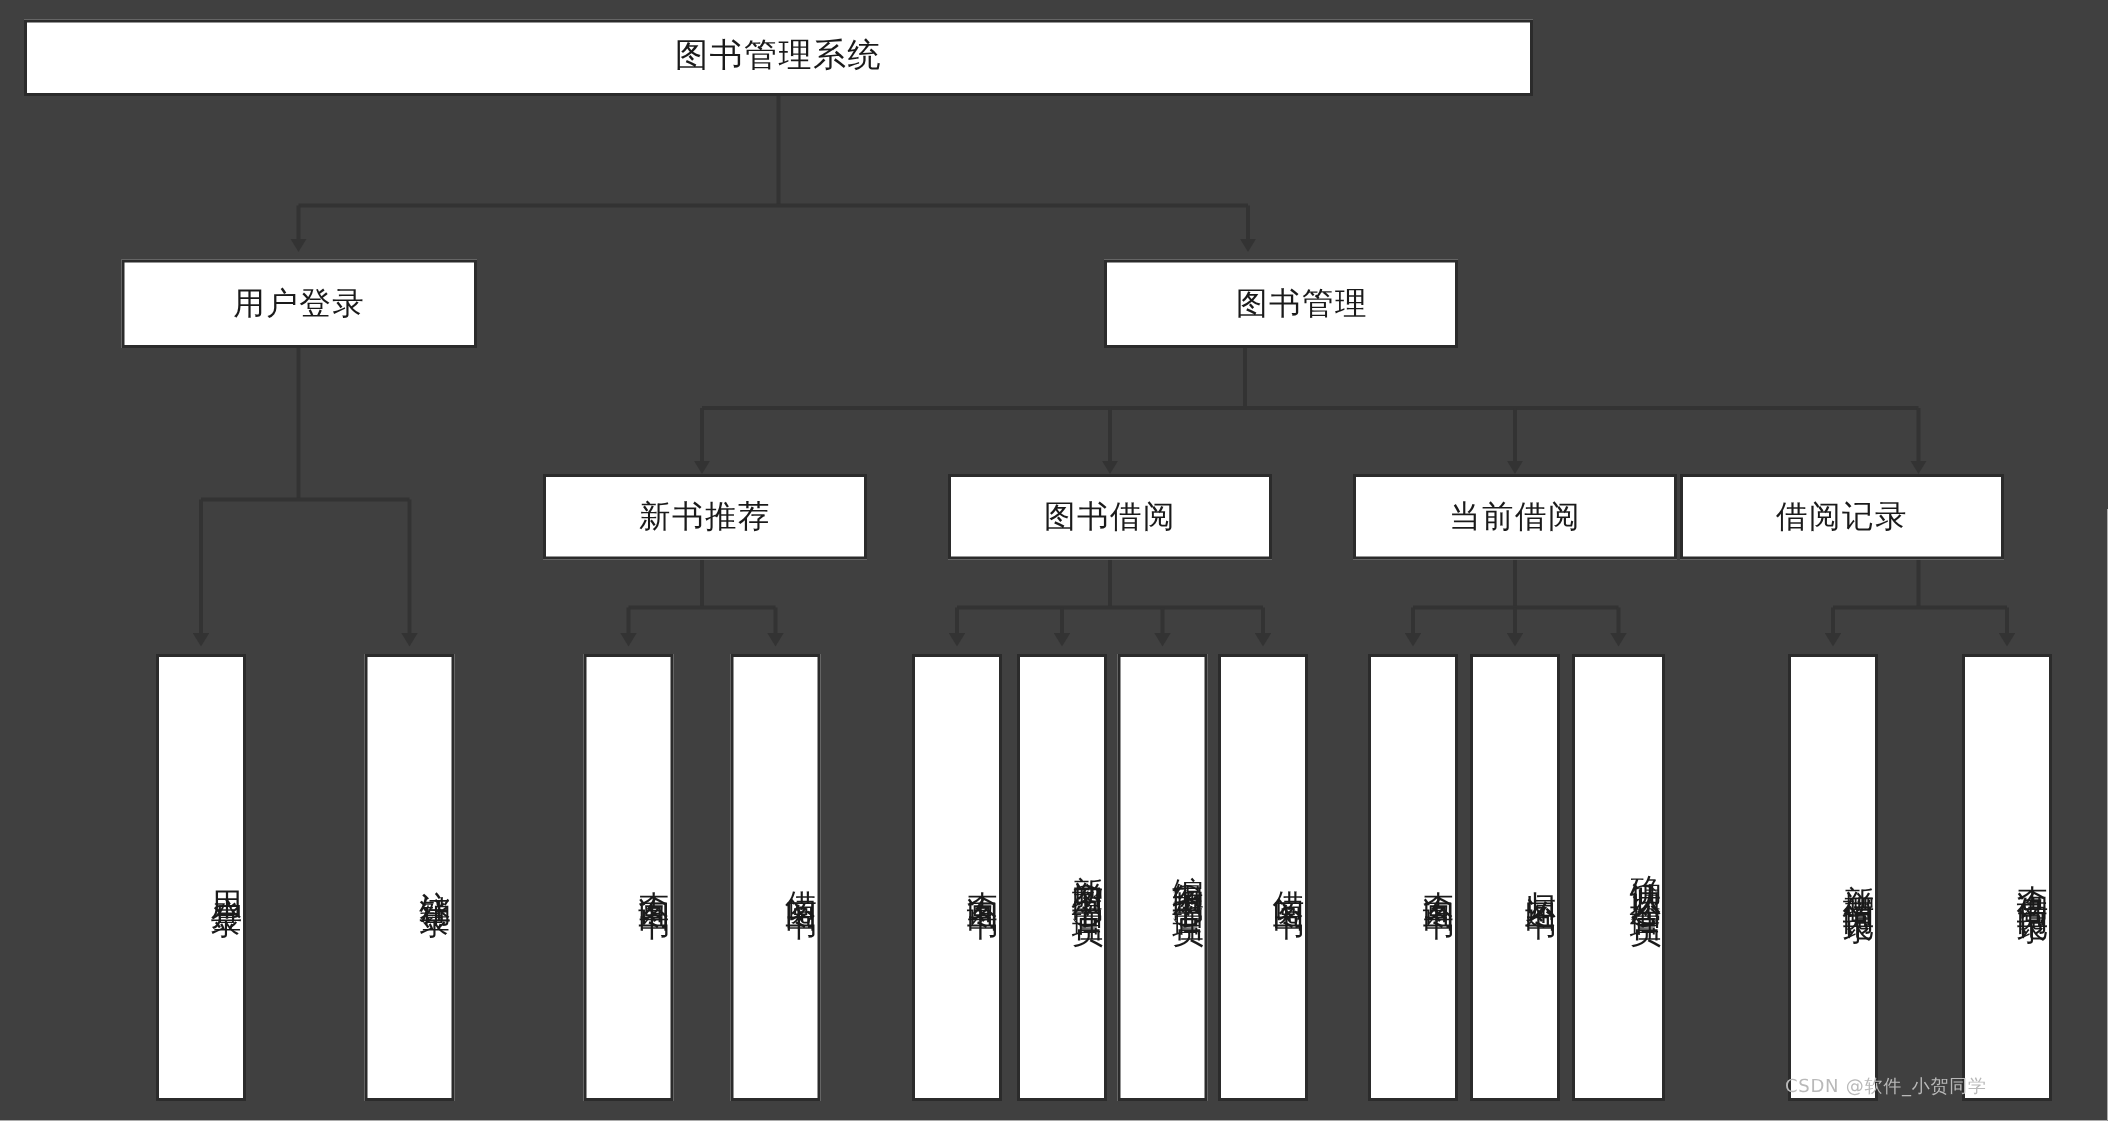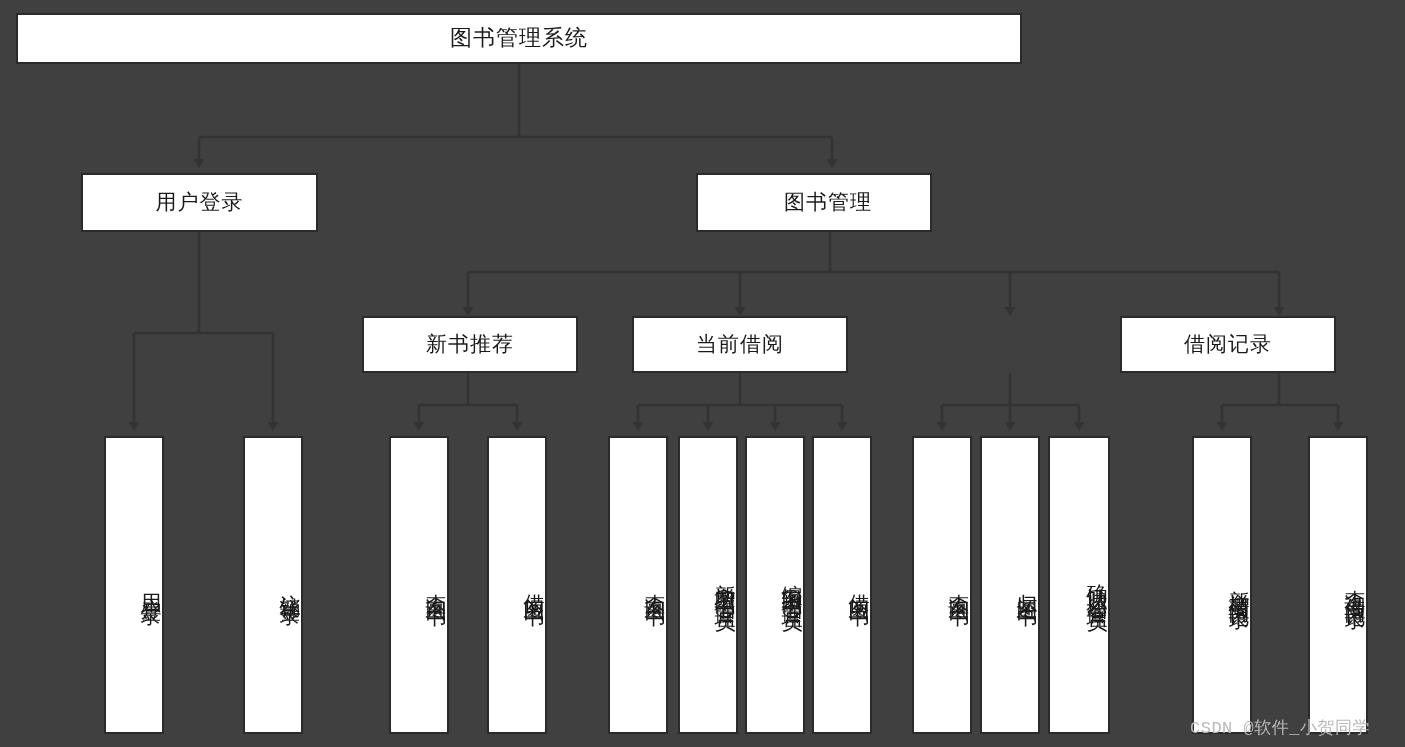--- a/index.html
+++ b/index.html
@@ -50,26 +50,25 @@
     justify-content: center;
     line-height: 1.05;
   }
   .node.title {
     font-size: 22px;
   }
   .watermark {
     position: absolute;
     left: 1190px;
     top: 716px;
-    font-size: 17px;
+    font-size: 12px;
     color: #b9b9b9;
     white-space: nowrap;
     letter-spacing: 0.5px;
     pointer-events: none;
-    font-family: Liberation Mono, monospace;
   }
 </style>
 </head>
 <body>
 
 <div id="canvas">
 
   <svg id="diagram-svg" viewBox="0 0 1405 747">
     <defs>
       <marker id="arrow" markerWidth="9" markerHeight="11" refX="1" refY="5.5" orient="auto" markerUnits="userSpaceOnUse">
@@ -120,28 +119,31 @@
     </g>
   </svg>
 
   <div class="node horizontal title" style="left:16px; top:13px; width:1006px; height:51px;">
     <span>图书管理系统</span>
   </div>
 
   <div class="node horizontal" style="left:81px; top:173px; width:237px; height:59px;">
     <span>用户登录</span>
   </div>
-  <div class="node horizontal" style="left:696px; top:173px; width:236px; height:59px;padding-left:28px;">
+  <div class="node horizontal" style="left:736px; top:173px; width:236px; height:59px;padding-left:28px;">
     <span>图书管理</span>
   </div>
 
   <div class="node horizontal" style="left:362px; top:316px; width:216px; height:57px;text-align:center;">
     <span>新书推荐</span>
   </div>
   <div class="node horizontal" style="left:632px; top:316px; width:216px; height:57px;">
+    <span>图书借阅</span>
+  </div>
+  <div class="node horizontal" style="left:902px; top:316px; width:216px; height:57px;">
     <span>当前借阅</span>
   </div>
   <div class="node horizontal" style="left:1120px; top:316px; width:216px; height:57px;">
     <span>借阅记录</span>
   </div>
 
   <div class="node vertical" style="left:104px; top:436px; width:60px; height:298px;">
     <span>用户登录</span>
   </div>
   <div class="node vertical" style="left:243px; top:436px; width:60px; height:298px;">

